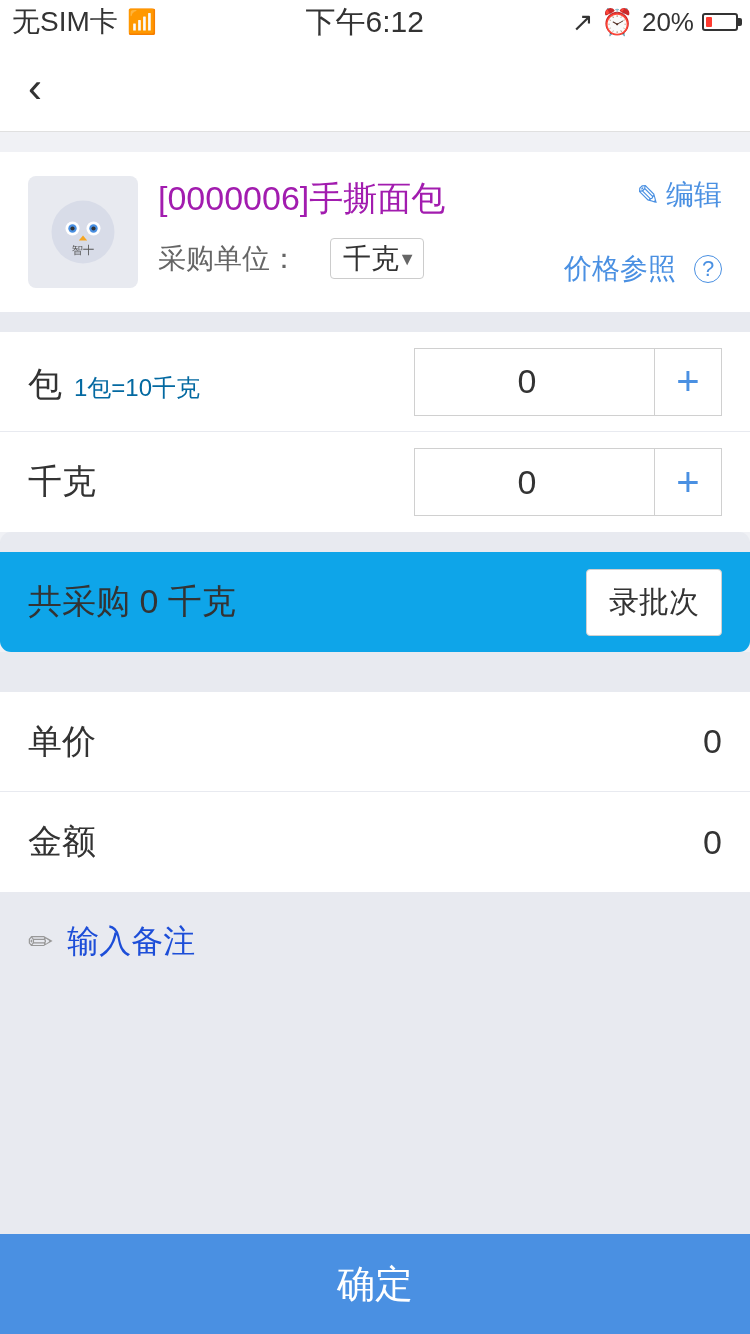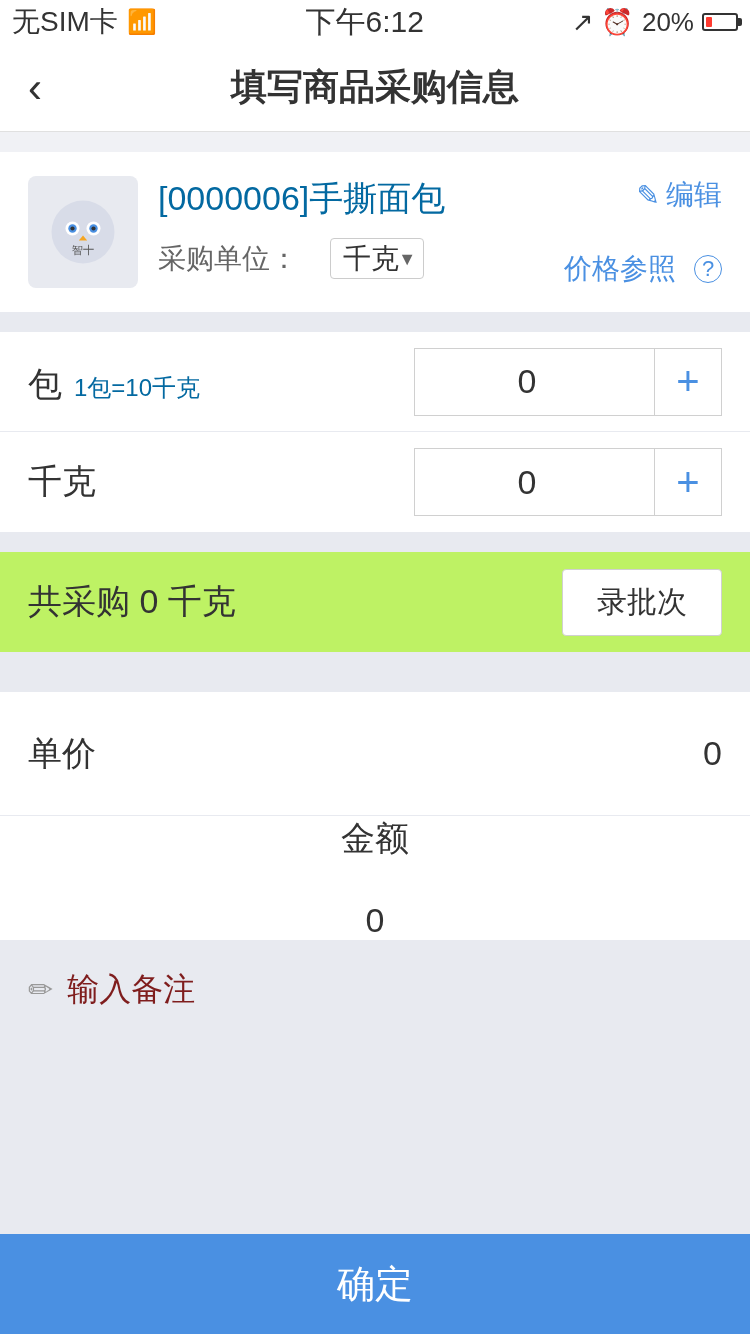--- a/index.html
+++ b/index.html
@@ -87,21 +87,21 @@
       justify-content: center;
       flex-shrink: 0;
       overflow: hidden;
     }
     .product-info {
       flex: 1;
     }
     .product-name {
       font-size: 34px;
       font-weight: 500;
-      color: #0369a1;
+      color: #a21caf;
       margin-bottom: 16px;
     }
     .product-unit-row {
       display: flex;
       align-items: center;
       gap: 32px;
     }
     .unit-label {
       font-size: 28px;
       color: #666;
@@ -211,61 +211,61 @@
       color: #4a90e2;
       font-size: 40px;
       display: flex;
       align-items: center;
       justify-content: center;
       cursor: pointer;
     }
 
     
     .summary-section {
-      background: #bef264;
+      background: #0ea5e9;
       border-top: 20px solid #e8eaf0;
+      border-radius: 11px;
     }
     .summary-row {
       display: flex;
       align-items: center;
       justify-content: space-between;
       padding: 0 28px;
       height: 100px;
     }
     .summary-text {
       font-size: 34px;
       color: #333;
     }
     .batch-btn {
       border: 1px solid #d0d0d0;
       background: #fff;
       color: #333;
       font-size: 30px;
-      padding: 12px 34px;
+      padding: 12px 22px;
       border-radius: 4px;
       cursor: pointer;
     }
 
     
     .price-section {
       background: #fff;
       border-top: 20px solid #e8eaf0;
     }
     .price-row {
       display: flex;
       align-items: center;
       justify-content: space-between;
       padding: 0 28px;
-      height: 124px;
+      height: 100px;
       border-bottom: 1px solid #e8eaf0;
       gap: 12px;
     }
     .price-row:last-child {
       border-bottom: none;
-      flex-direction: column;
     }
     .price-row-label {
       font-size: 34px;
       color: #333;
     }
     .price-row-value {
       font-size: 34px;
       color: #333;
     }
 
@@ -279,21 +279,21 @@
       gap: 14px;
       min-height: 120px;
     }
     .note-icon {
       font-size: 30px;
       color: #999;
       margin-top: 4px;
     }
     .note-placeholder {
       font-size: 32px;
-      color: #7f1d1d;
+      color: #1d4ed8;
     }
 
     
     .confirm-btn {
       position: fixed;
       bottom: 0;
       left: 0;
       width: 750px;
       height: 100px;
       background: #4a90e2;
@@ -330,21 +330,20 @@
     <div class="battery">
       <div class="battery-body">
         <div class="battery-fill"></div>
       </div>
     </div>
   </div>
 </div>
 
 <div class="nav-bar">
   <span class="nav-back">‹</span>
-  <span class="nav-title">填写商品采购信息</span>
 </div>
 
 <div class="product-card">
   <div class="product-image">
     <svg class="owl-logo" viewBox="0 0 100 100" xmlns="http://www.w3.org/2000/svg">
       <circle cx="50" cy="50" r="45" fill="#d8dce8"></circle>
 
       <circle cx="35" cy="45" r="10" fill="#fff"></circle>
       <circle cx="65" cy="45" r="10" fill="#fff"></circle>
       <circle cx="35" cy="45" r="6" fill="#4a90e2"></circle>

